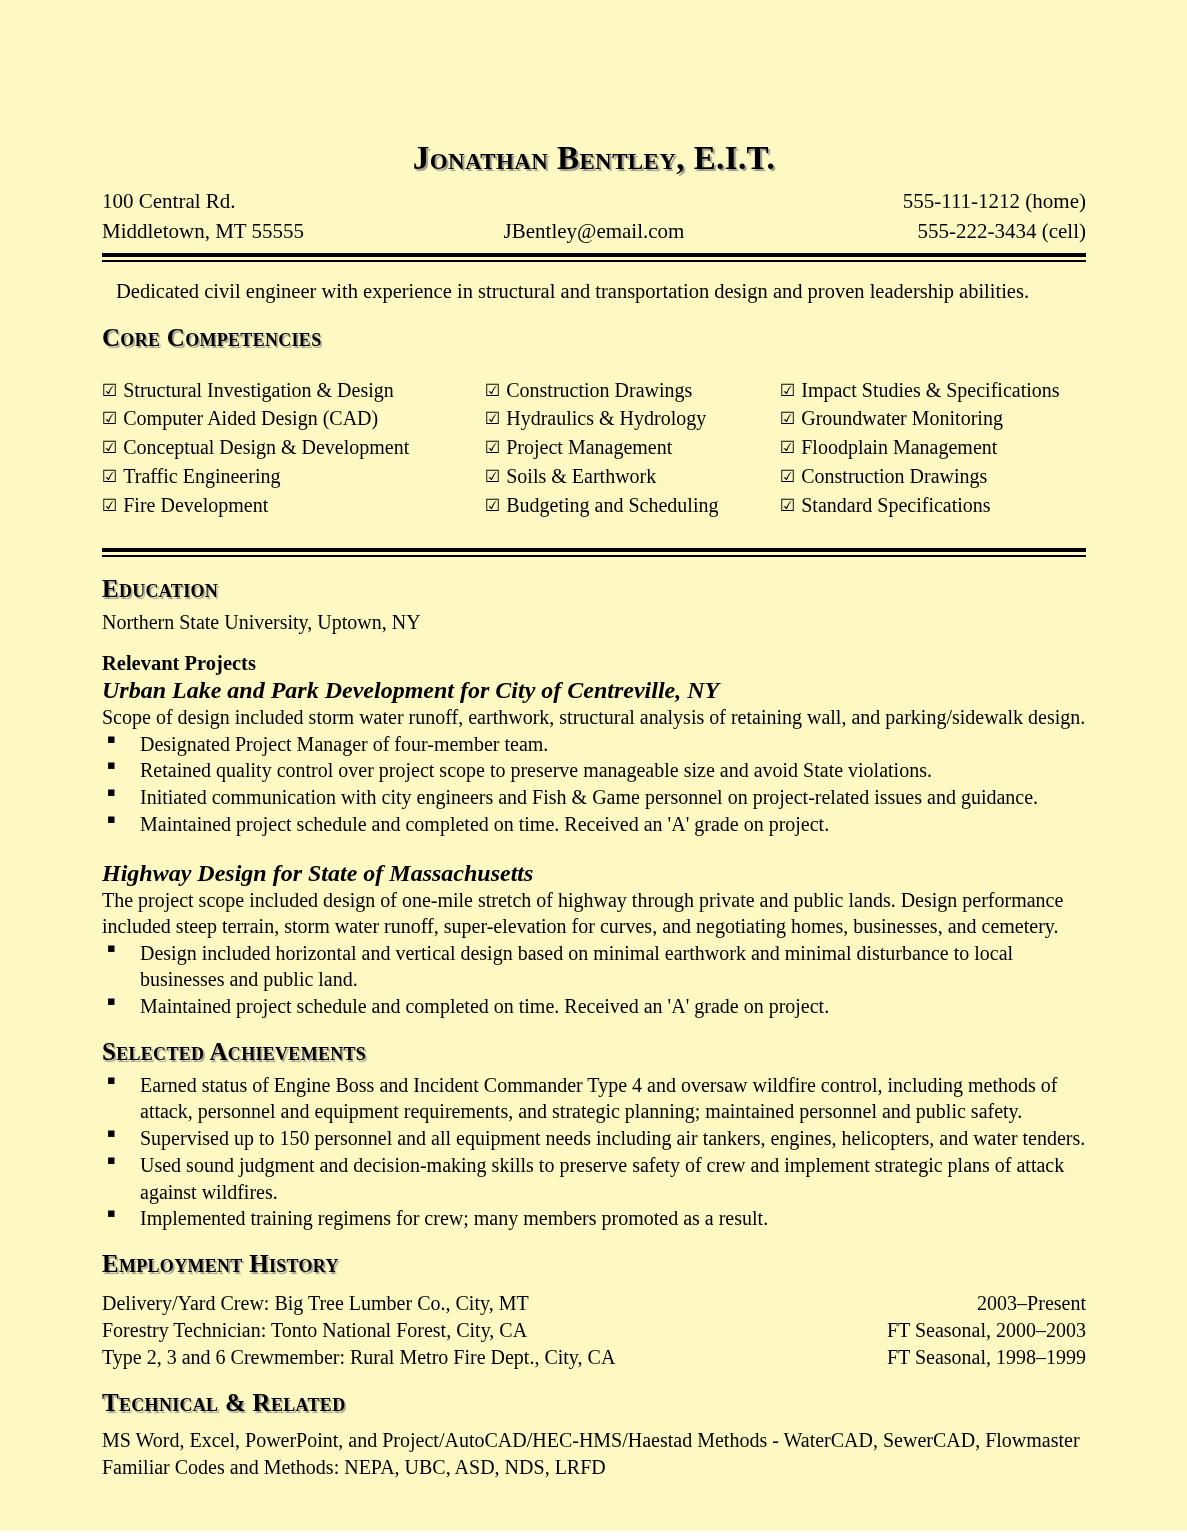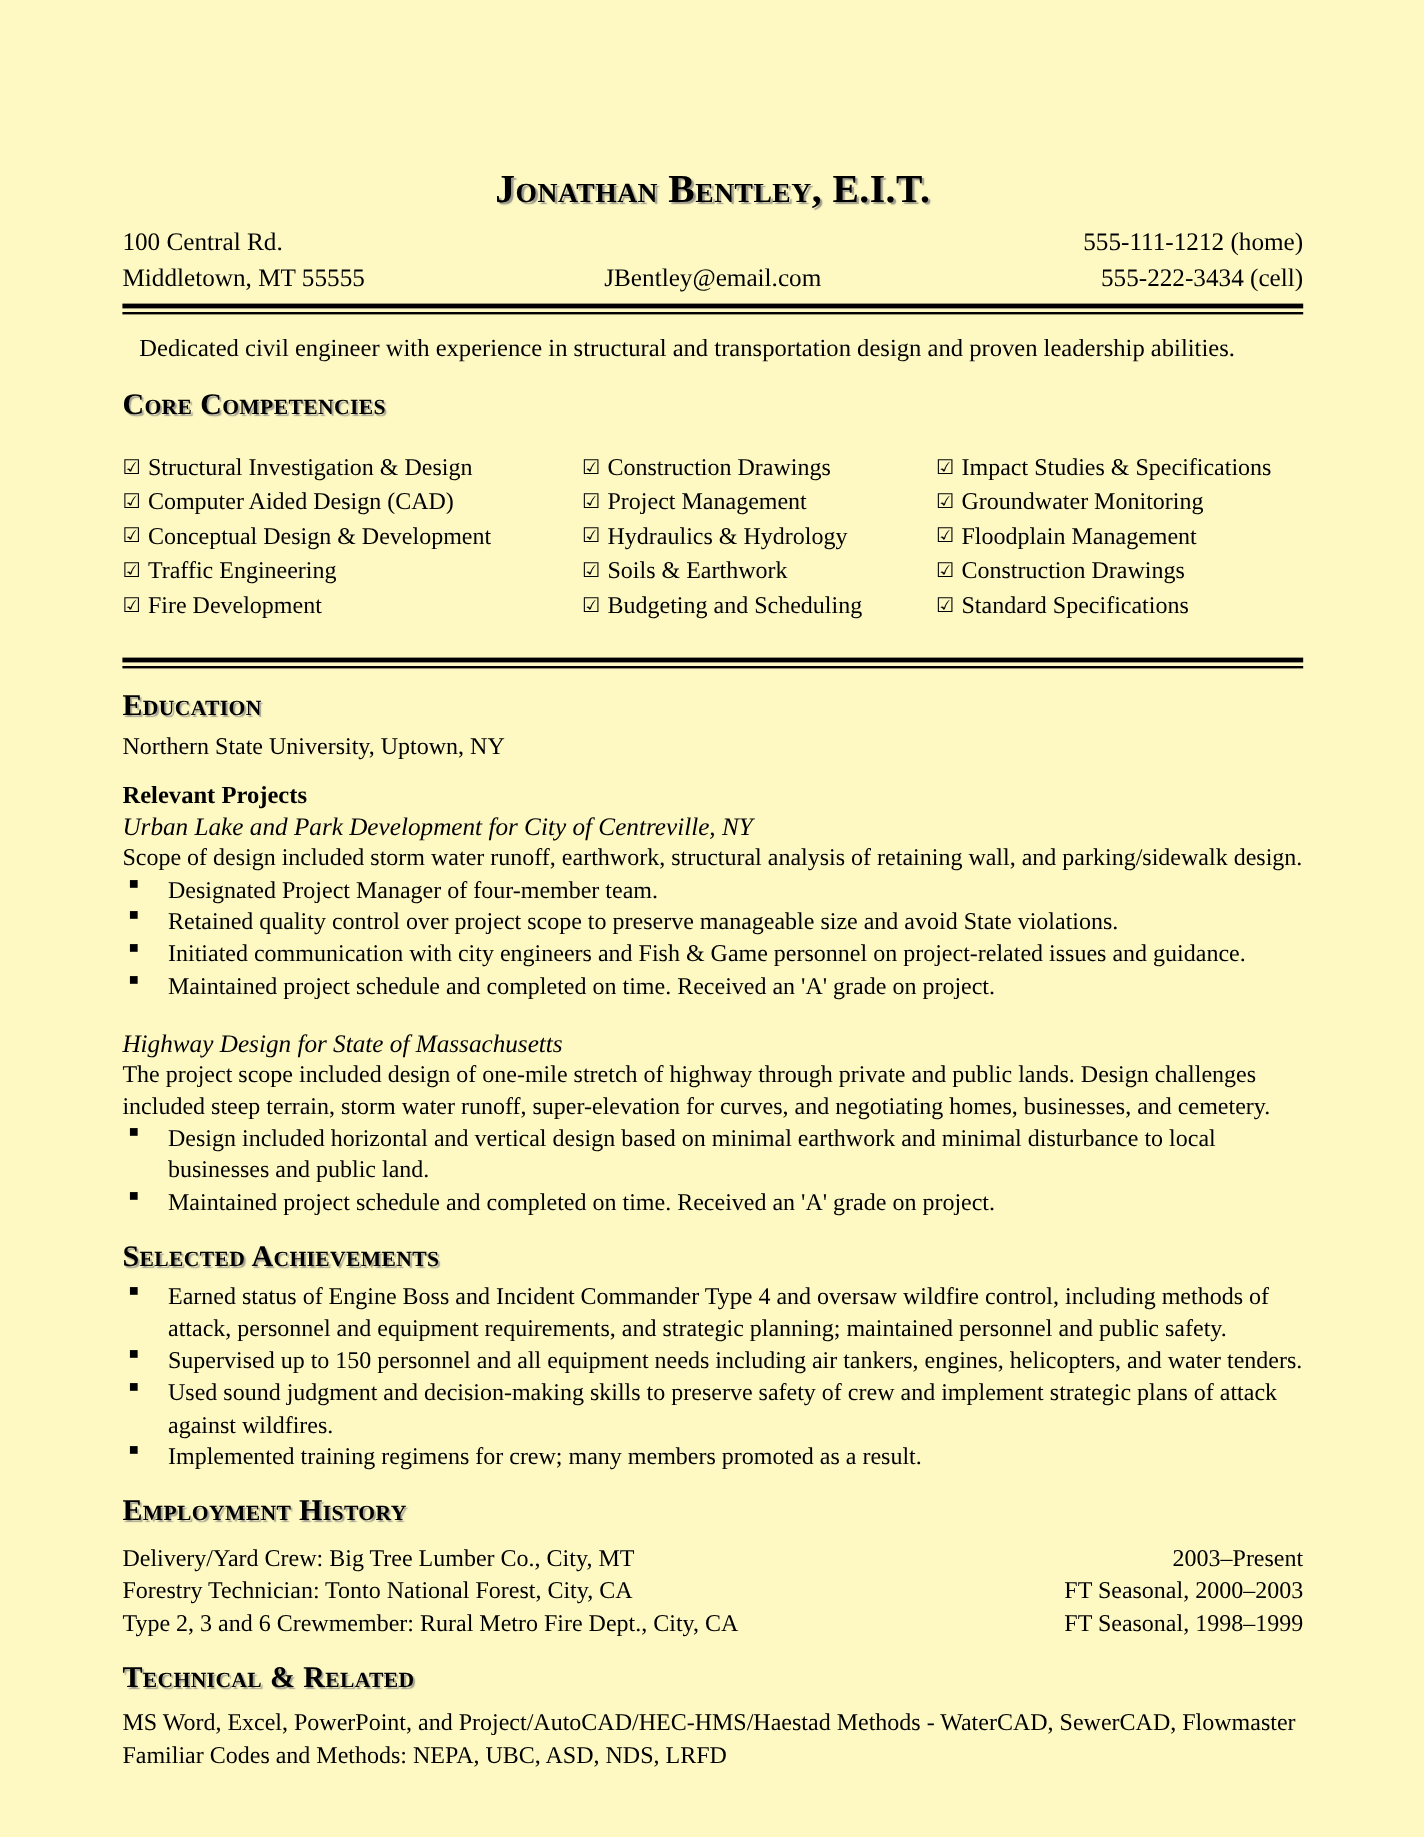--- a/index.html
+++ b/index.html
@@ -117,23 +117,24 @@
   .row-split .left { flex: 1 1 auto; }
   .row-split .right { flex: 0 0 auto; text-align: right; white-space: nowrap; }
   .bold { font-weight: bold; }
 
   .sub-heading {
     font-size: 20.5px;
     font-weight: bold;
     margin-top: 17px;
   }
   .proj-title {
-    font-size: 21px;
+    font-size: 24px;
     font-style: italic;
     margin-top: 2px;
+    font-weight: bold;
   }
   .proj-scope {
     font-size: 20px;
     line-height: 1.33;
   }
 
   
   ul.sq {
     list-style: none;
     margin: 0;
@@ -190,22 +191,22 @@
     <div class="competencies">
       <div class="comp-col col1">
         <div class="comp-item"><span class="cbox">☑</span><span>Structural Investigation &amp; Design</span></div>
         <div class="comp-item"><span class="cbox">☑</span><span>Computer Aided Design (CAD)</span></div>
         <div class="comp-item"><span class="cbox">☑</span><span>Conceptual Design &amp; Development</span></div>
         <div class="comp-item"><span class="cbox">☑</span><span>Traffic Engineering</span></div>
         <div class="comp-item"><span class="cbox">☑</span><span>Fire Development</span></div>
       </div>
       <div class="comp-col col2">
         <div class="comp-item"><span class="cbox">☑</span><span>Construction Drawings</span></div>
+        <div class="comp-item"><span class="cbox">☑</span><span>Hydraulics &amp; Hydrology</span></div>
         <div class="comp-item"><span class="cbox">☑</span><span>Project Management</span></div>
-        <div class="comp-item"><span class="cbox">☑</span><span>Hydraulics &amp; Hydrology</span></div>
         <div class="comp-item"><span class="cbox">☑</span><span>Soils &amp; Earthwork</span></div>
         <div class="comp-item"><span class="cbox">☑</span><span>Budgeting and Scheduling</span></div>
       </div>
       <div class="comp-col col3">
         <div class="comp-item"><span class="cbox">☑</span><span>Impact Studies &amp; Specifications</span></div>
         <div class="comp-item"><span class="cbox">☑</span><span>Groundwater Monitoring</span></div>
         <div class="comp-item"><span class="cbox">☑</span><span>Floodplain Management</span></div>
         <div class="comp-item"><span class="cbox">☑</span><span>Construction Drawings</span></div>
         <div class="comp-item"><span class="cbox">☑</span><span>Standard Specifications</span></div>
       </div>
@@ -224,21 +225,21 @@
     <ul class="sq">
       <li>Designated Project Manager of four-member team.</li>
       <li>Retained quality control over project scope to preserve manageable size and avoid State violations.</li>
       <li>Initiated communication with city engineers and Fish &amp; Game personnel on project-related issues and guidance.</li>
       <li>Maintained project schedule and completed on time.  Received an 'A' grade on project.</li>
     </ul>
 
     <div class="gap-md"></div>
 
     <div class="proj-title">Highway Design for State of Massachusetts</div>
-    <div class="proj-scope">The project scope included design of one-mile stretch of highway through private and public lands.  Design challenges included steep terrain, storm water runoff, super-elevation for curves, and negotiating homes, businesses, and cemetery.</div>
+    <div class="proj-scope">The project scope included design of one-mile stretch of highway through private and public lands.  Design performance included steep terrain, storm water runoff, super-elevation for curves, and negotiating homes, businesses, and cemetery.</div>
     <ul class="sq">
       <li>Design included horizontal and vertical design based on minimal earthwork and minimal disturbance to local businesses and public land.</li>
       <li>Maintained project schedule and completed on time.  Received an 'A' grade on project.</li>
     </ul>
 
     <div class="section-heading">Selected Achievements</div>
     <ul class="sq ach-list">
       <li>Earned status of Engine Boss and Incident Commander Type 4 and oversaw wildfire control, including methods of attack, personnel and equipment requirements, and strategic planning; maintained personnel and public safety.</li>
       <li>Supervised up to 150 personnel and all equipment needs including air tankers, engines, helicopters, and water tenders.</li>
       <li>Used sound judgment and decision-making skills to preserve safety of crew and implement strategic plans of attack against wildfires.</li>

